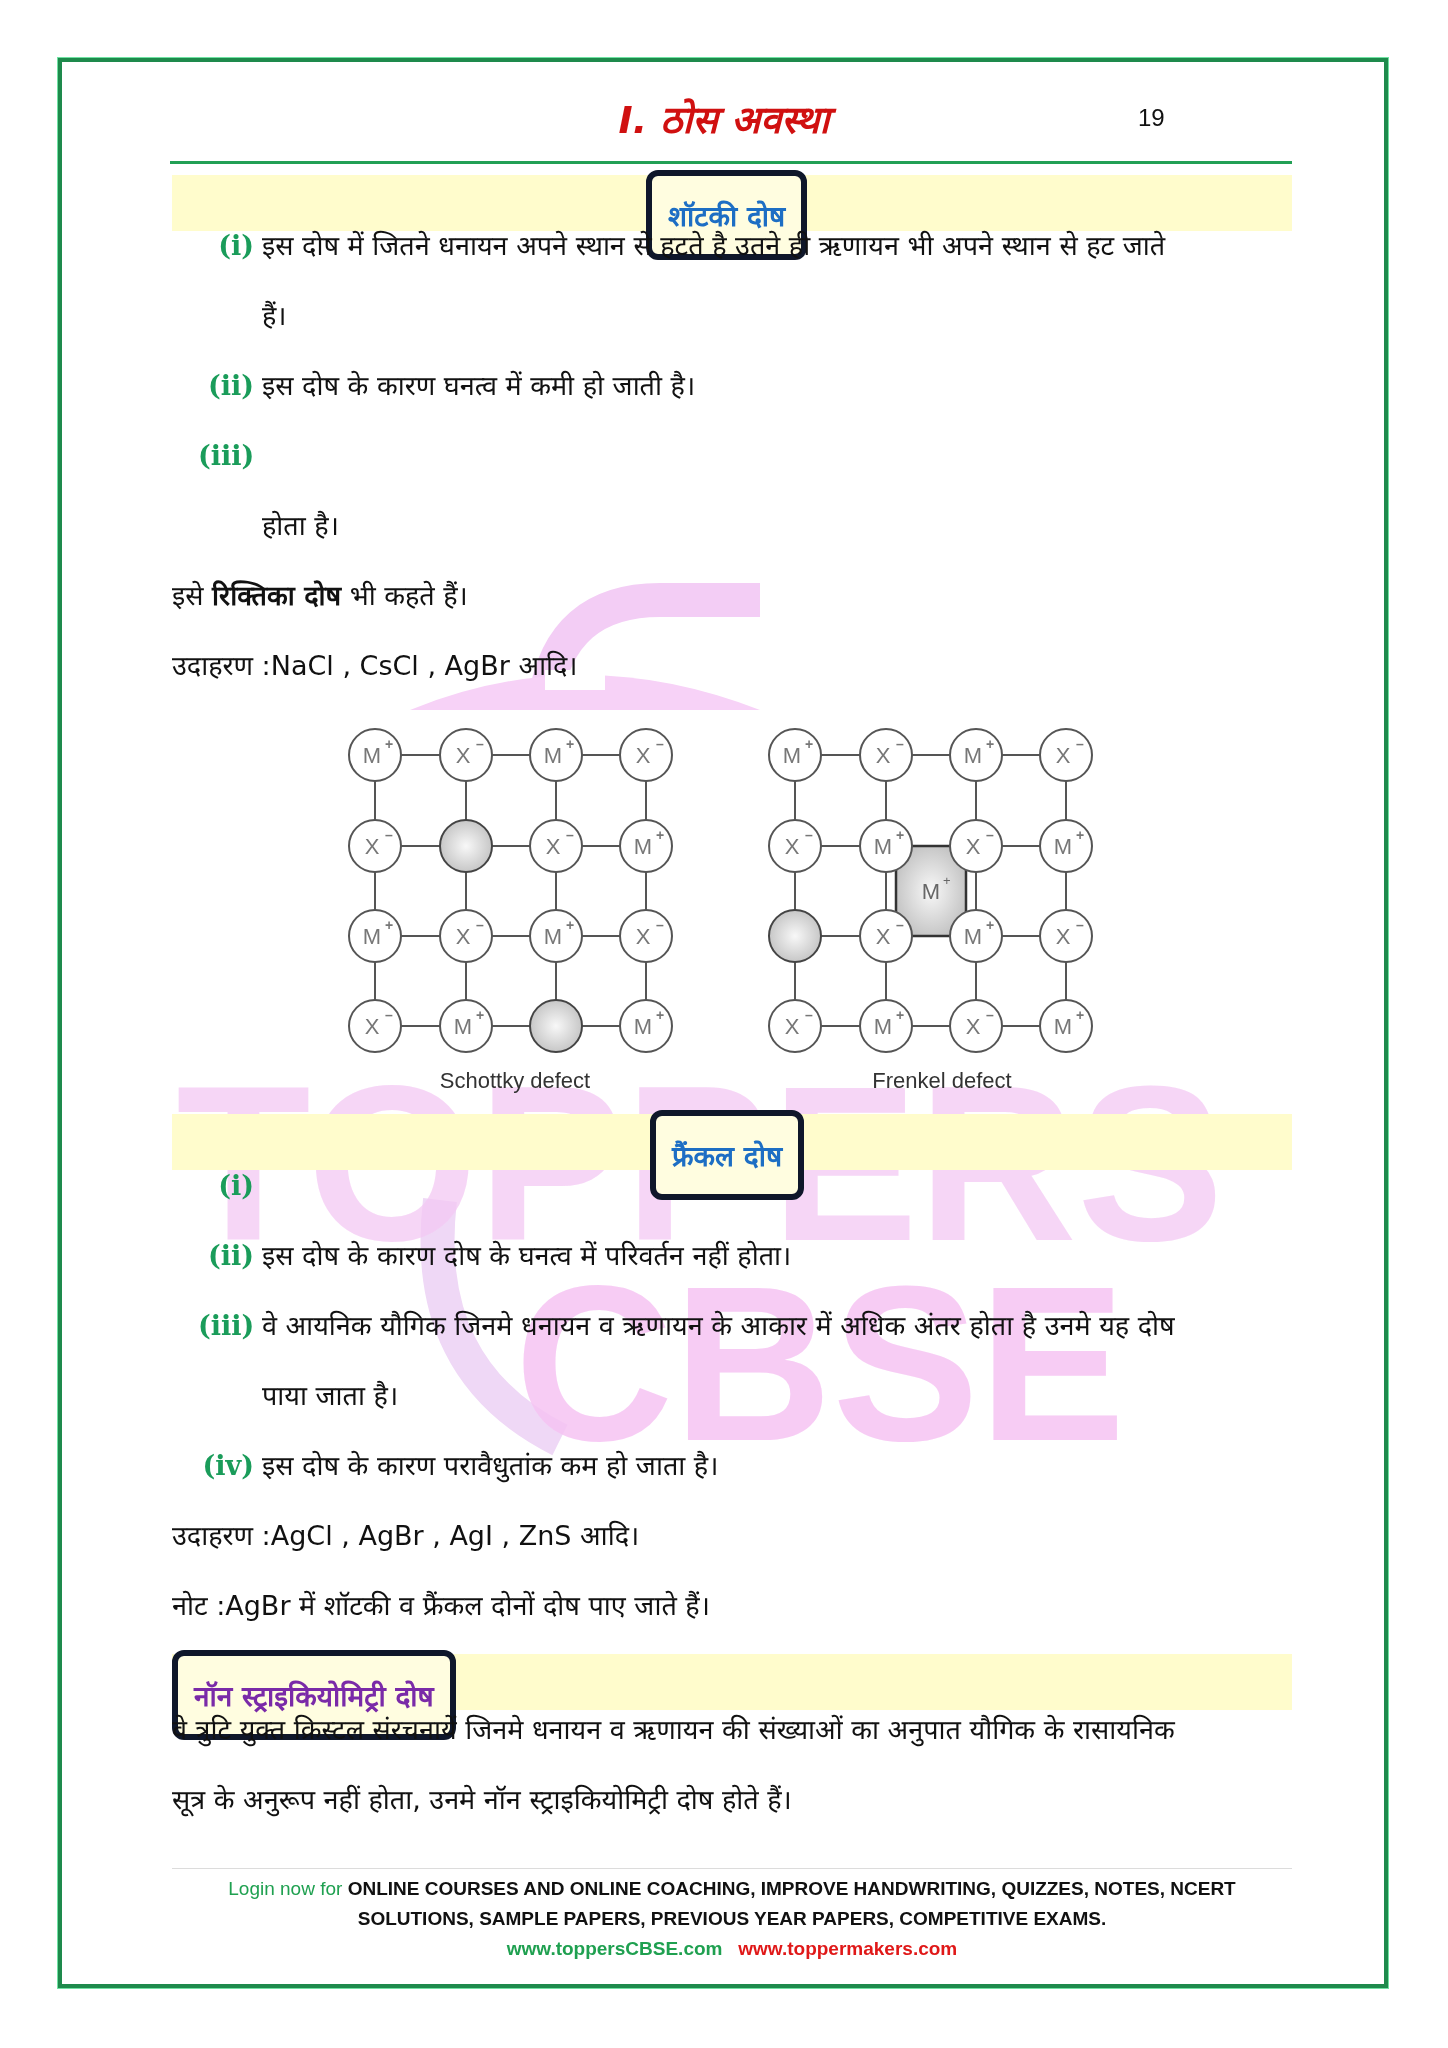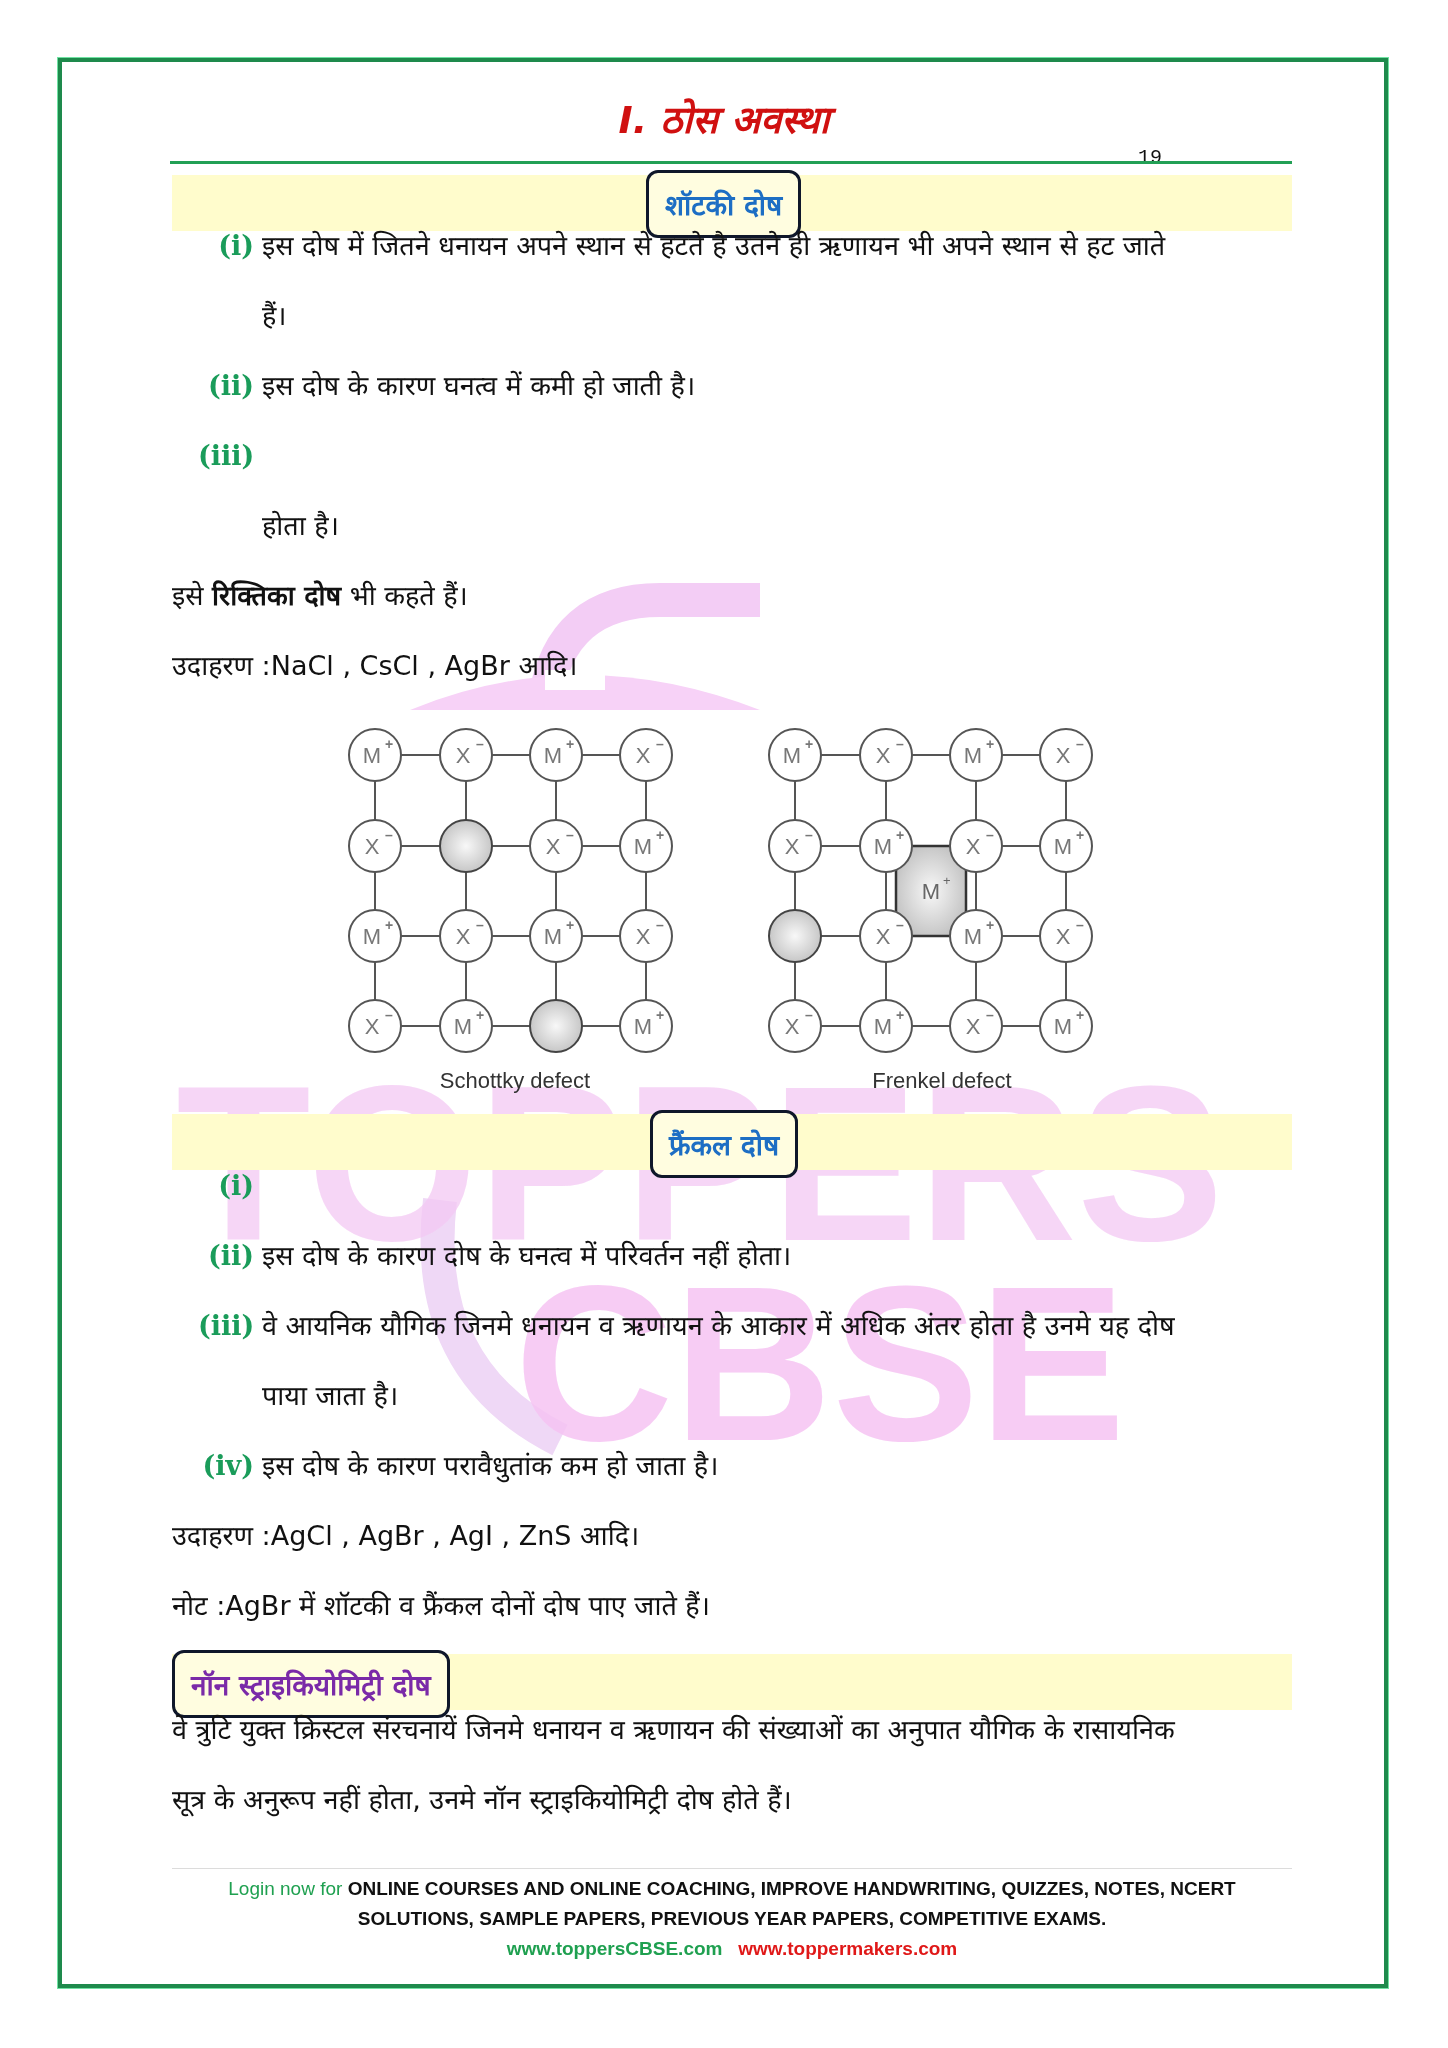--- a/index.html
+++ b/index.html
@@ -3,26 +3,26 @@
 <meta charset="utf-8">
 <style>
   html, body { margin:0; padding:0; background:#ffffff; }
   body { width:1448px; height:2048px; position:relative; overflow:hidden;
          font-family:"DejaVu Sans", "Liberation Sans", sans-serif; color:#111; }
   .frame { position:absolute; left:58px; top:58px; width:1330px; height:1930px;
            border:4px solid #1e8a4c; box-shadow:0 0 0 1px #6fe3a3; box-sizing:border-box; }
   .watermark { position:absolute; left:0; top:0; width:1448px; height:2048px; pointer-events:none; }
   .header-title { position:absolute; left:0; width:1448px; top:92px; text-align:center;
                   font-size:38px; font-style:italic; font-weight:bold; color:#d01010; }
-  .page-num { position:absolute; left:1138px; top:104px; font-size:20px; color:#111;
-              font-family:Liberation Mono, monospace;margin-top:42px; }
+  .page-num { position:absolute; left:1138px; top:104px; font-size:24px; color:#111;
+              font-family:Liberation Sans, sans-serif; }
   .header-rule { position:absolute; left:170px; width:1122px; top:161px; height:3px; background:#22a055; }
   .band { position:absolute; left:172px; width:1120px; height:56px; background:#fffccc; }
-  .band-label { position:absolute; border:3px solid #0f172a; border-radius:12px; background:#fffde0;
-                padding:12px 16px; font-size:28px; font-weight:bold; color:#1d6ec4; white-space:nowrap; }
+  .band-label { position:absolute; border:6px solid #0f172a; border-radius:12px; background:#fffde0;
+                padding:20px 16px; font-size:28px; font-weight:bold; color:#1d6ec4; white-space:nowrap; }
   .band-label.purple { color:#7a2aa8; }
   .item { position:absolute; font-size:27px; line-height:36px; color:#111; white-space:nowrap; }
   .item .num { position:absolute; left:-64px; width:56px; text-align:right;
                font-family:"DejaVu Serif", serif; font-weight:bold; color:#1a9c5a; }
   .para { position:absolute; left:172px; font-size:27px; line-height:36px; color:#111; white-space:nowrap; }
   .para b { font-weight:bold; }
   .diagram { position:absolute; }
   .diag-caption { position:absolute; font-family:"Liberation Sans", sans-serif; font-size:22px; color:#333;
                   text-align:center; width:360px; }
   .footer-rule { position:absolute; left:172px; width:1120px; top:1868px; height:1px; background:#dcdcdc; }

